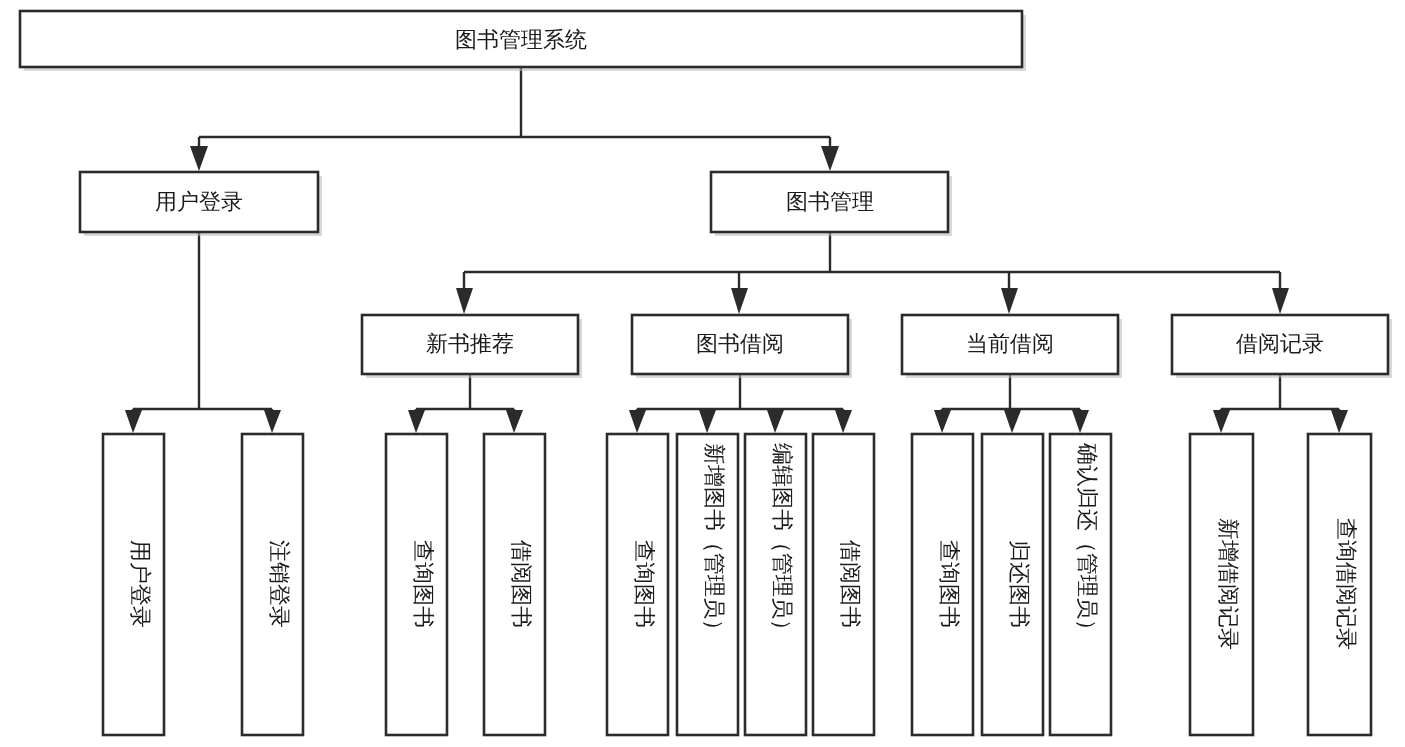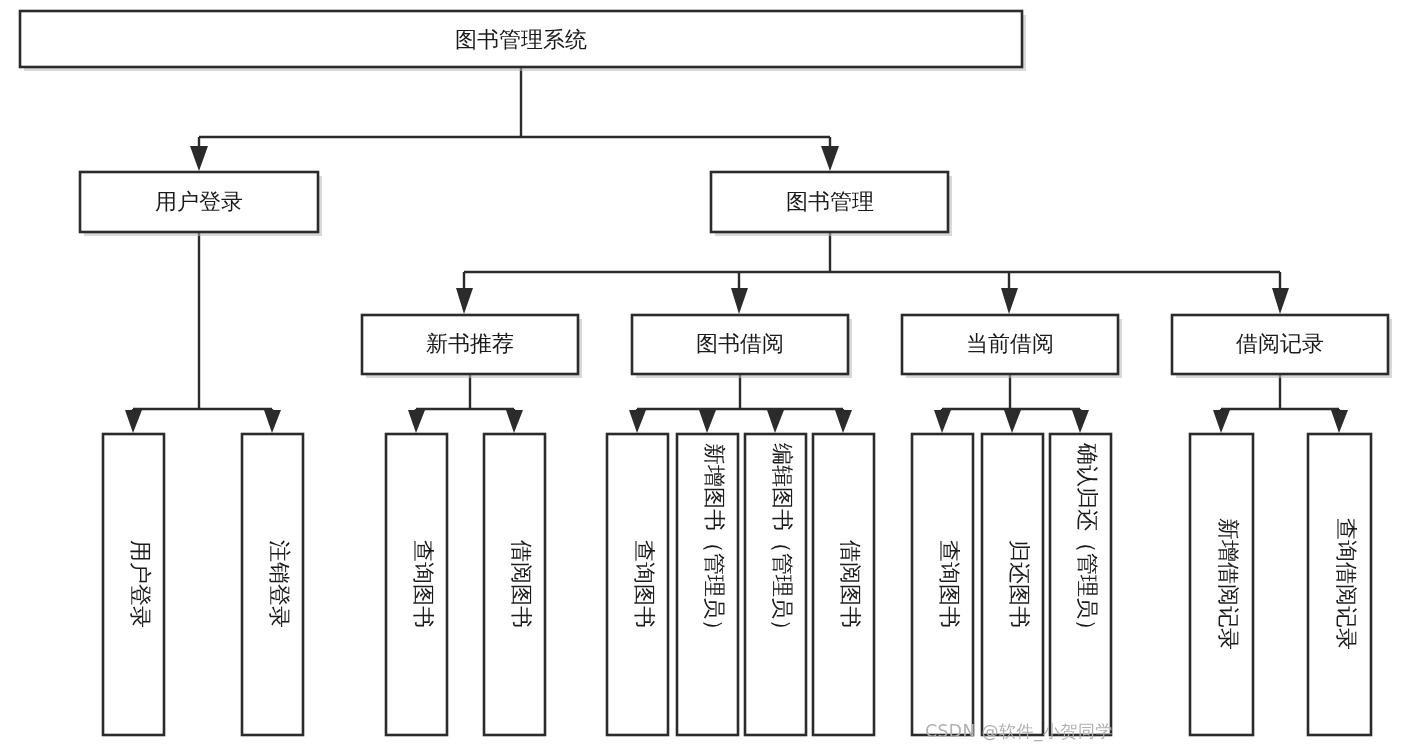--- a/index.html
+++ b/index.html
@@ -232,14 +232,13 @@
         <rect class="node-rect" x="1190" y="434" width="63" height="301"></rect>
         <text class="node-label-vert" x="1221" y="584" transform="rotate(90 1221 584)">新增借阅记录</text>
       </g>
       <g>
         <rect class="node-rect" x="1308" y="434" width="63" height="301"></rect>
         <text class="node-label-vert" x="1339" y="584" transform="rotate(90 1339 584)">查询借阅记录</text>
       </g>
     </g>
   </svg>
 
-  <div class="watermark">CSDN @软件_小贺同学</div>
 </div>
 
 </body></html>

